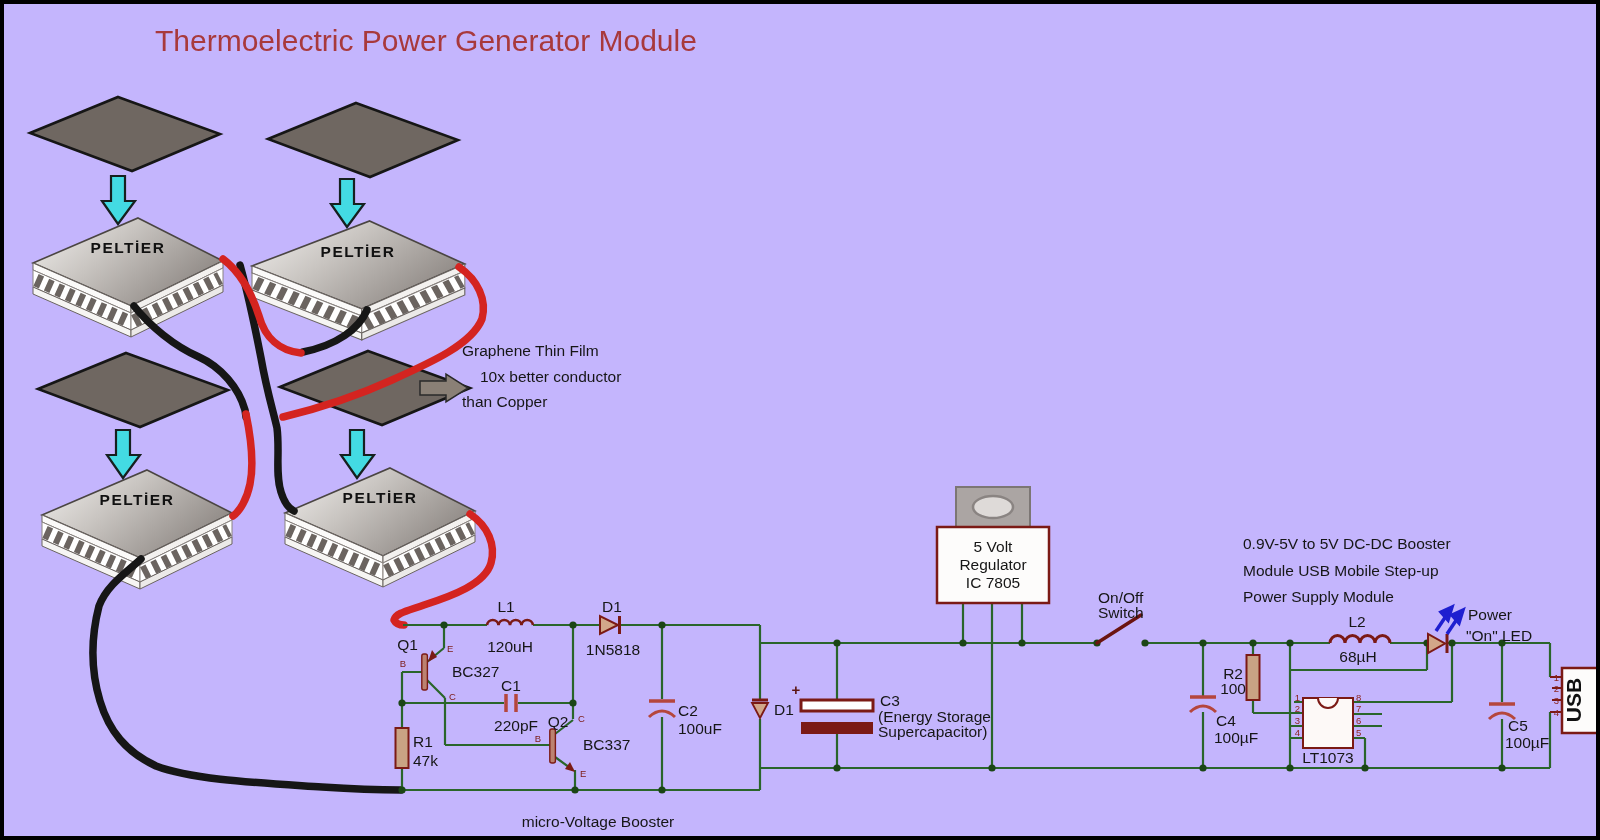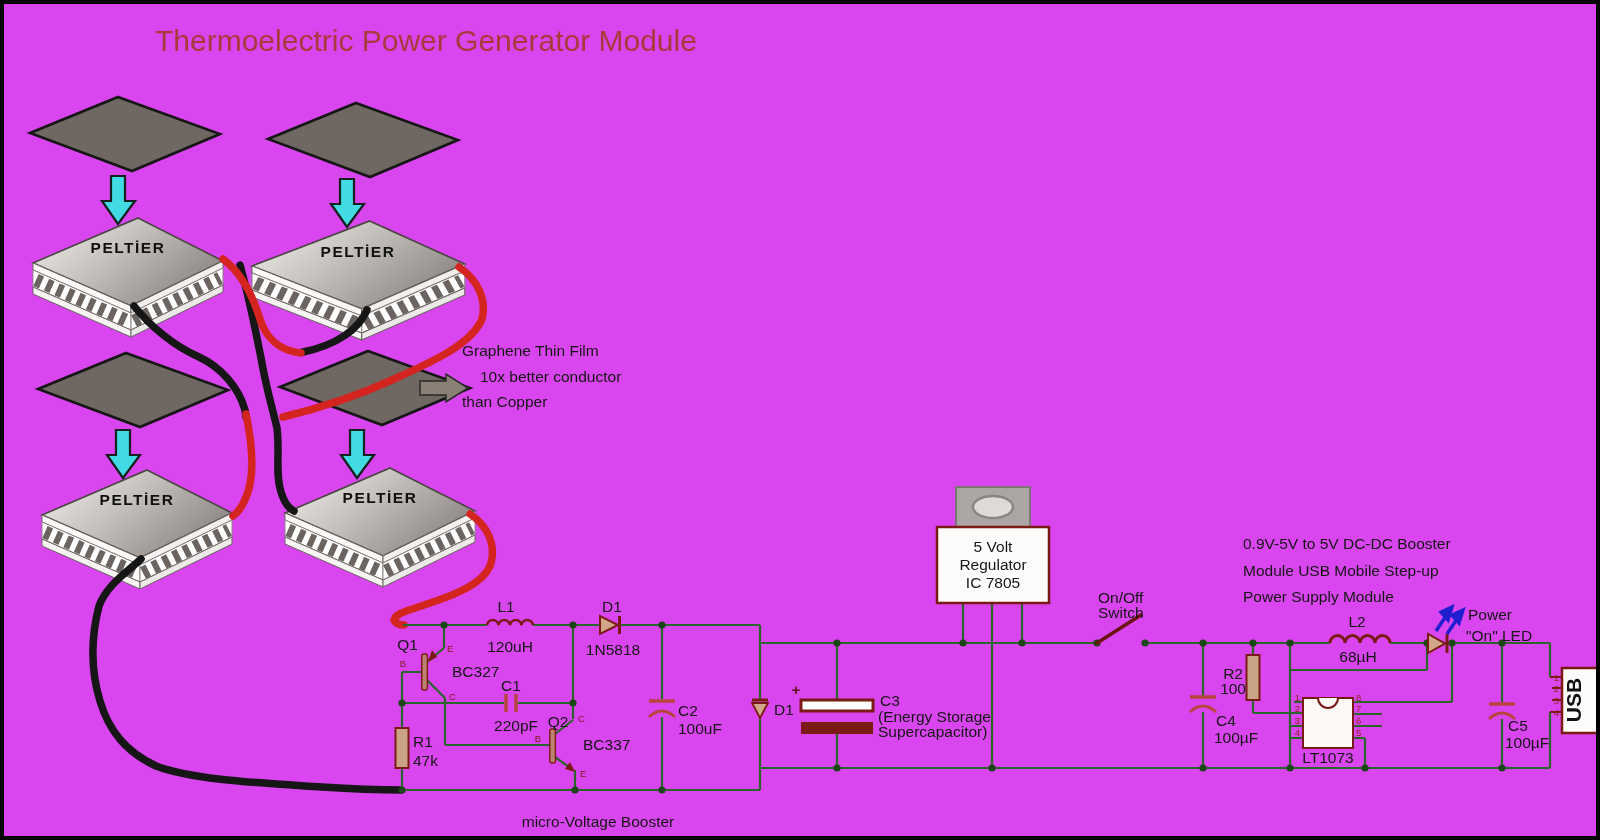--- a/index.html
+++ b/index.html
@@ -1,16 +1,16 @@
 <!DOCTYPE html>
 <html><head>
 <meta charset="utf-8">
 <style>
   html,body{margin:0;padding:0;background:#e9e7e4;}
-  .stage{position:relative;width:1600px;height:840px;background:#d946ef;overflow:hidden;
+  .stage{position:relative;width:1600px;height:840px;background:#c4b5fd;overflow:hidden;
          font-family:"Liberation Sans", sans-serif;}
   svg text{font-family:"Liberation Sans", sans-serif;}
   .lbl{fill:#161616;font-size:15.5px;}
   .sm{fill:#7b1a15;font-size:9.5px;}
   .pin{fill:#8b2420;font-size:9.5px;}
 </style>
 </head>
 <body>
 
 <div class="stage">

